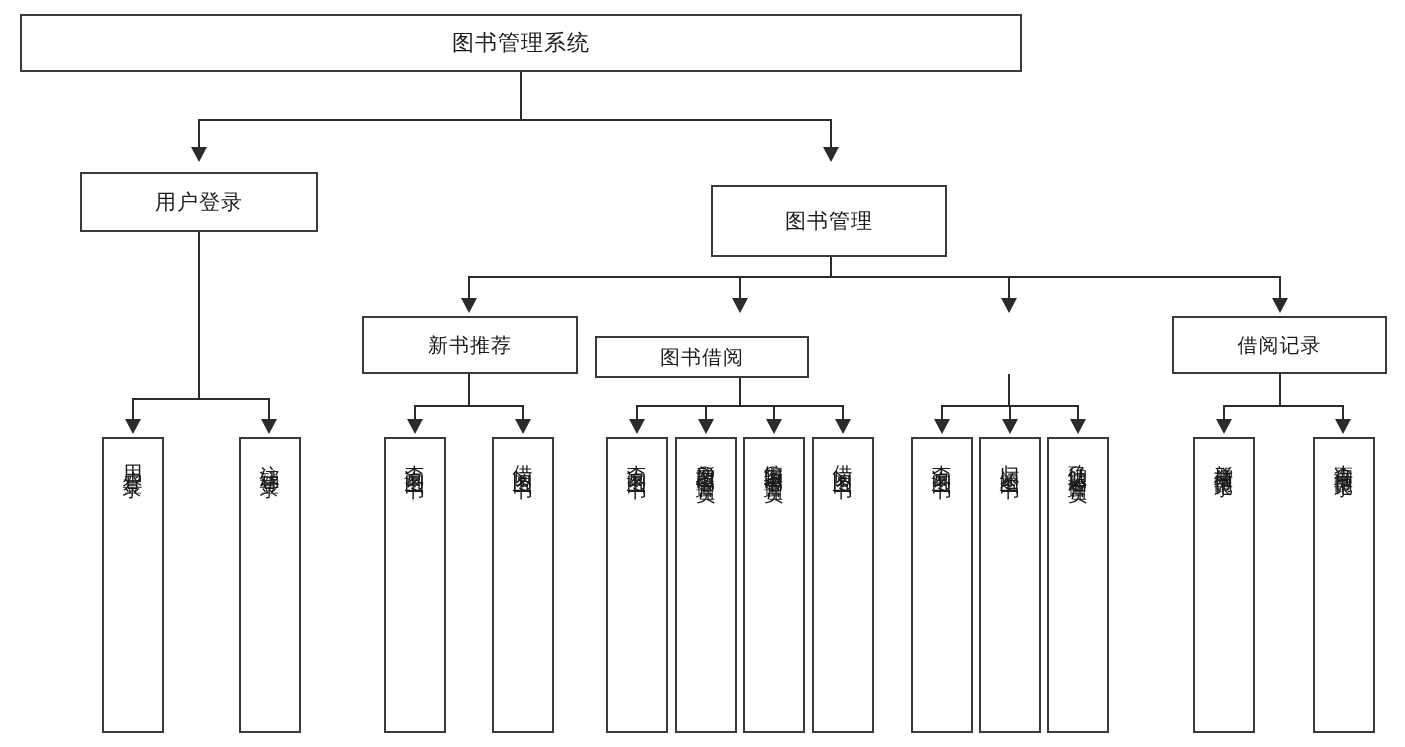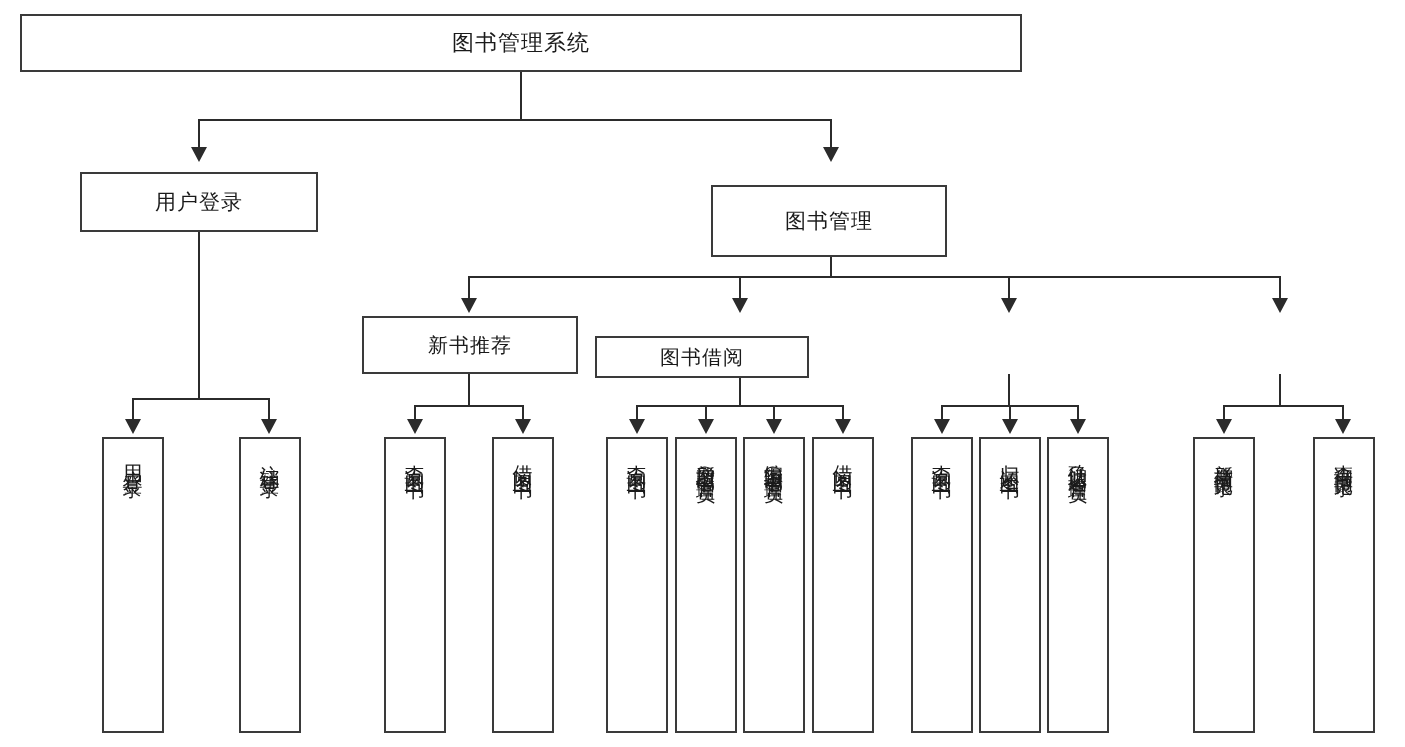--- a/index.html
+++ b/index.html
@@ -127,20 +127,23 @@
 
   <div class="ln v" style="left:1279px;top:276px;height:24px;"></div>
   <div class="arrow" style="left:1272px;top:298px;"></div>
 
   <div class="node level3" style="left:362px;top:316px;width:216px;height:58px;">
     <span class="label">新书推荐</span>
   </div>
   <div class="node level3" style="left:595px;top:316px;width:214px;height:42px;margin-top:20px;">
     <span class="label">图书借阅</span>
   </div>
+  <div class="node level3" style="left:1172px;top:316px;width:215px;height:58px;">
+    <span class="label">借阅记录</span>
+  </div>
 
   <div class="ln v" style="left:468px;top:374px;height:32px;"></div>
   <div class="ln h" style="left:414px;top:405px;width:110px;"></div>
   <div class="ln v" style="left:414px;top:405px;height:16px;"></div>
   <div class="arrow" style="left:407px;top:419px;"></div>
   <div class="ln v" style="left:522px;top:405px;height:16px;"></div>
   <div class="arrow" style="left:515px;top:419px;"></div>
 
   <div class="ln v" style="left:739px;top:374px;height:32px;"></div>
   <div class="ln h" style="left:636px;top:405px;width:207px;"></div>

